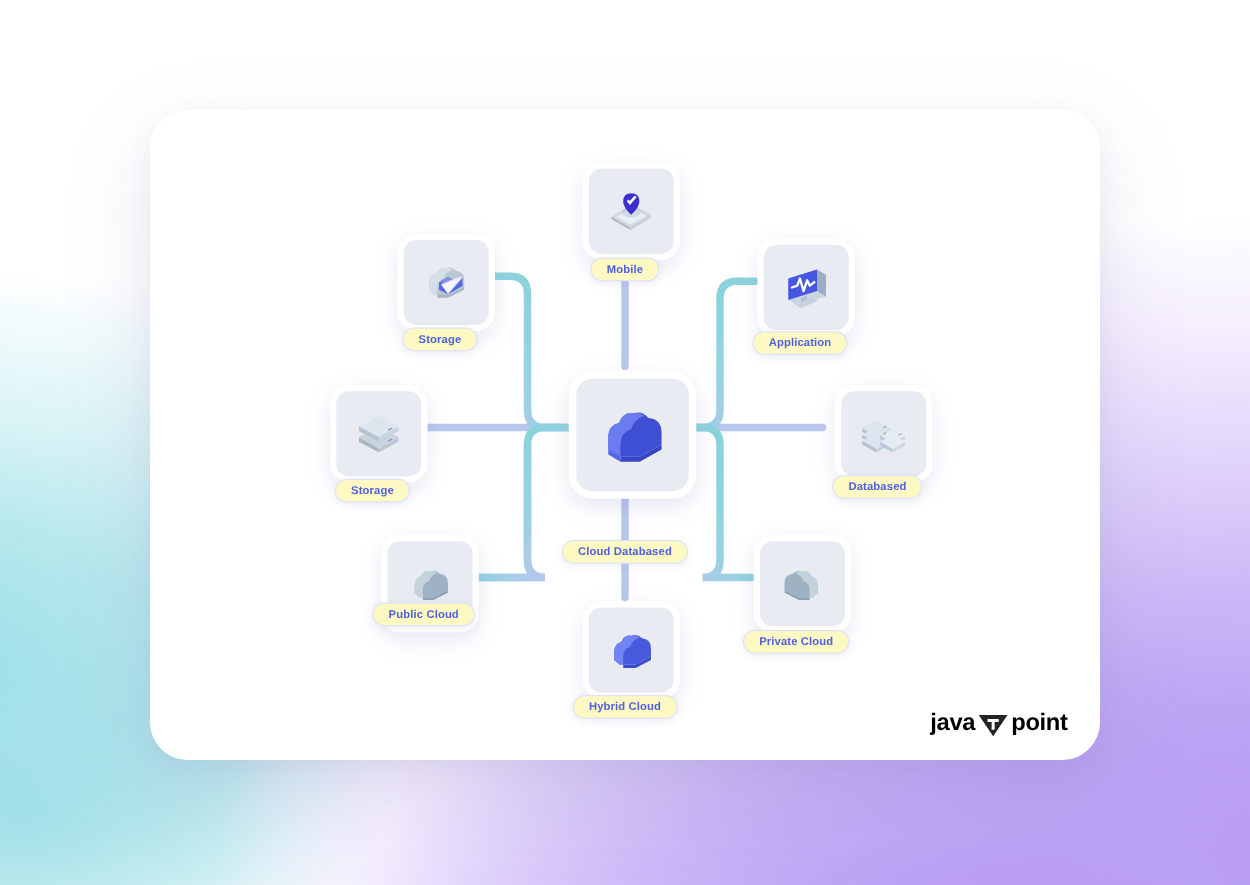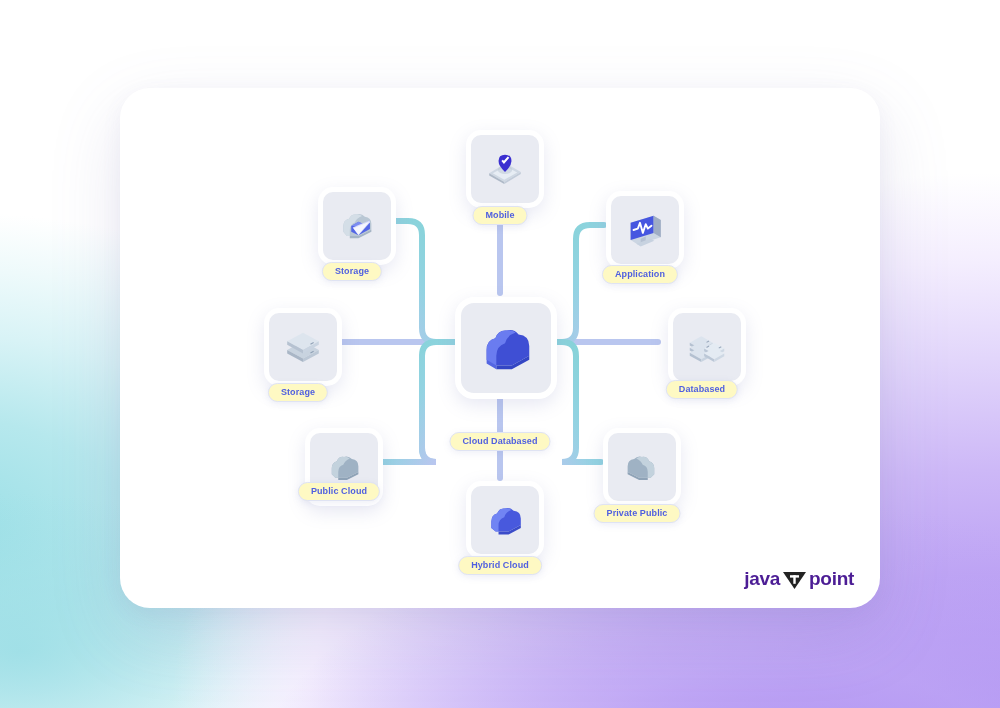--- a/index.html
+++ b/index.html
@@ -62,21 +62,21 @@
     letter-spacing:0.1px;
   }
   .node.center .tile{
     left:-45px;top:-45px;width:90px;height:90px;border-radius:19px;border-width:6px;
   }
 
   
   .logo{
     position:absolute;right:26px;bottom:18px;
     display:flex;align-items:center;gap:2px;
-    font-size:19px;font-weight:700;color:#4c1d95;letter-spacing:-0.3px;
+    font-size:19px;font-weight:700;color:#000000;letter-spacing:-0.3px;
   }
   .logo .tri{display:inline-block;position:relative;width:25px;height:19px;}
   .logo .tri svg{position:absolute;left:0;top:1px;}
 </style>
 </head>
 <body>
 
 <div class="stage">
 
   <div class="bg-base"></div>
@@ -241,21 +241,21 @@
             <div class="tile">
       <svg width="46" height="46" viewBox="0 0 64 64">
         <g transform="translate(64,0) scale(-1,1)">
           <path d="M15 42 L15 34 Q15 26 22 24 Q25 17 32 18 Q38 16 43 21 Q52 22 52 31 L52 39 L36 47 L20 47 Z" fill="#9fb2c4"></path>
           <path d="M15 42 L15 34 Q15 26 22 24 Q25 17 32 18 Q36 17 40 20 Q33 23 31 29 Q24 31 24 39 L24 47 L20 47 Z" fill="#c3d2dd"></path>
           <path d="M24 47 L36 47 L52 39 L52 42 L36 50 L24 50 Z" fill="#8fa3b7"></path>
         </g>
       </svg>
             </div>
           </div>
-          <div class="label" style="left: 517px; top: 416px;">Private Public</div>
+          <div class="label" style="left: 517px; top: 416px;">Private Cloud</div>
           <div class="node" style="left: 380px; top: 427px;">
             <div class="tile">
       <svg width="46" height="46" viewBox="0 0 64 64">
         <path d="M13 43 L13 34 Q13 25 21 23 Q24 15 32 16 Q39 14 44 19 Q54 20 54 30 L54 39 L37 48 L19 48 Z" fill="#4859dd"></path>
         <path d="M13 43 L13 34 Q13 25 21 23 Q24 15 32 16 Q37 15 41 18 Q33 21 31 28 Q23 31 23 39 L23 48 L19 48 Z" fill="#7184f3"></path>
         <path d="M23 48 L37 48 L54 39 L54 43 L37 52 L23 52 Z" fill="#3b4cc9"></path>
       </svg>
             </div>
           </div>
           <div class="label" style="left: 380px; top: 468px;">Hybrid Cloud</div>

